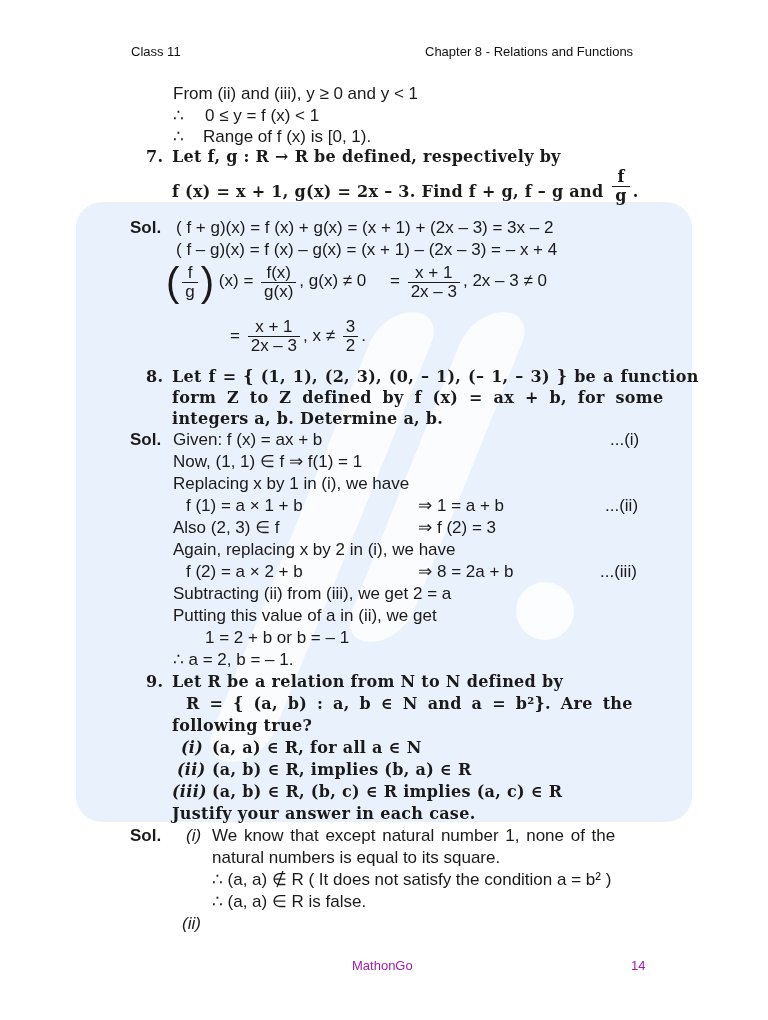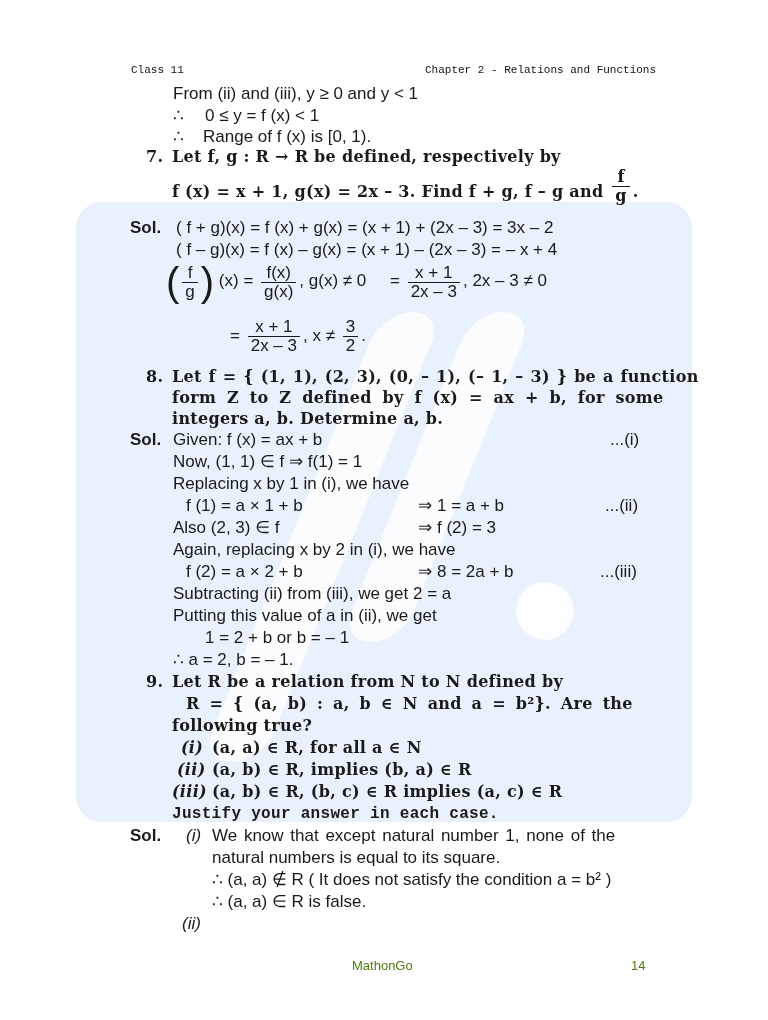--- a/index.html
+++ b/index.html
@@ -1,44 +1,44 @@
 <!DOCTYPE html>
 <html><head>
 <meta charset="utf-8">
 <style>
   html, body { margin: 0; padding: 0; }
   body { width: 768px; height: 1020px; background: #ffffff; position: relative; overflow: hidden; color: #1a1a1a; }
   .page { position: absolute; left: 0; top: 0; width: 768px; height: 1020px; }
-  .hdr { position: absolute; font-family: Liberation Mono, monospace; font-size: 11px; color: #111; margin-top: 20px; }
+  .hdr { position: absolute; font-family: Liberation Sans, sans-serif; font-size: 13px; color: #111; }
   .wm { position: absolute; left: 76px; top: 202px; width: 616px; height: 620px; background: #e9f1fc; border-radius: 26px; }
   .wm .slash { position: absolute; background: #ffffff; opacity: 0.75; border-radius: 40px; transform: skewX(-22deg); }
   .wm .dot { position: absolute; background: #ffffff; opacity: 0.85; border-radius: 50%; }
   .ln { position: absolute; font-family: Liberation Sans, sans-serif; font-size: 17px; white-space: nowrap; line-height: 20px; }
   .b { font-weight: bold; }
   .bq { font-family: "DejaVu Serif", serif; font-weight: bold; font-size: 16px; letter-spacing: 0.3px; }
   i, .it { font-style: italic; }
   .frac { display: inline-block; vertical-align: middle; text-align: center; margin: 0 3px; }
   .frac .num { display: block; border-bottom: 1px solid #1a1a1a; padding: 0 3px; line-height: 18px; }
   .frac .den { display: block; line-height: 18px; padding: 0 3px; }
   .paren { font-size: 40px; font-weight: 200; vertical-align: middle; line-height: 40px; }
-  .ftr { position: absolute; font-family: "Liberation Sans", sans-serif; font-size: 13px; color: #4d7c0f; }
+  .ftr { position: absolute; font-family: "Liberation Sans", sans-serif; font-size: 13px; color: #a21caf; }
 </style>
 </head>
 <body>
 
 <div class="page">
 
   <div class="wm">
     <div class="slash" style="left:215px; top:110px; width:62px; height:450px;"></div>
     <div class="slash" style="left:330px; top:110px; width:62px; height:330px;"></div>
     <div class="dot" style="left:440px; top:380px; width:58px; height:58px;"></div>
   </div>
 
   <div class="hdr" style="left:131px; top:44px;">Class 11</div>
-  <div class="hdr" style="left:425px; top:44px;">Chapter 2 - Relations and Functions</div>
+  <div class="hdr" style="left:425px; top:44px;">Chapter 8 - Relations and Functions</div>
 
   <div class="ln" style="left:173px; top:84px;">From (ii) and (iii), y ≥ 0    and    y &lt; 1</div>
   <div class="ln" style="left:173px; top:106px;">∴</div>
   <div class="ln" style="left:205px; top:106px;">0 ≤ y = f (x) &lt; 1</div>
   <div class="ln" style="left:173px; top:127px;">∴</div>
   <div class="ln" style="left:203px; top:127px;">Range of f (x) is [0, 1).</div>
 
   <div class="ln bq" style="left:146px; top:147px;">7.</div>
   <div class="ln bq" style="left:172px; top:147px;">Let f, g : R → R be defined, respectively by</div>
   <div class="ln bq" style="left:172px; top:180px;">
@@ -105,21 +105,21 @@
 
   <div class="ln bq" style="left:181px; top:738px;"><i>(i)</i></div>
   <div class="ln bq" style="left:212px; top:738px;">(a, a) ∈ R, for all a ∈ N</div>
 
   <div class="ln bq" style="left:177px; top:760px;"><i>(ii)</i></div>
   <div class="ln bq" style="left:212px; top:760px;">(a, b) ∈ R, implies (b, a) ∈ R</div>
 
   <div class="ln bq" style="left:172px; top:782px;"><i>(iii)</i></div>
   <div class="ln bq" style="left:212px; top:782px;">(a, b) ∈ R, (b, c) ∈ R implies (a, c) ∈ R</div>
 
-  <div class="ln bq" style="left:172px; top:804px;font-family:Liberation Mono, monospace;">Justify your answer in each case.</div>
+  <div class="ln bq" style="left:172px; top:804px;">Justify your answer in each case.</div>
 
   <div class="ln b" style="left:130px; top:826px;">Sol.</div>
   <div class="ln" style="left:186px; top:826px;"><i>(i)</i></div>
   <div class="ln" style="left:212px; top:826px; word-spacing:2px;">We know that except natural number 1, none of the</div>
   <div class="ln" style="left:212px; top:848px;">natural numbers is equal to its square.</div>
   <div class="ln" style="left:212px; top:870px;">∴  (a, a) ∉ R ( It does not satisfy the condition a = b² )</div>
   <div class="ln" style="left:212px; top:892px;">∴  (a, a) ∈ R is false.</div>
   <div class="ln" style="left:182px; top:914px;"><i>(ii)</i></div>
 
   <div class="ftr" style="left:352px; top:958px;">MathonGo</div>

